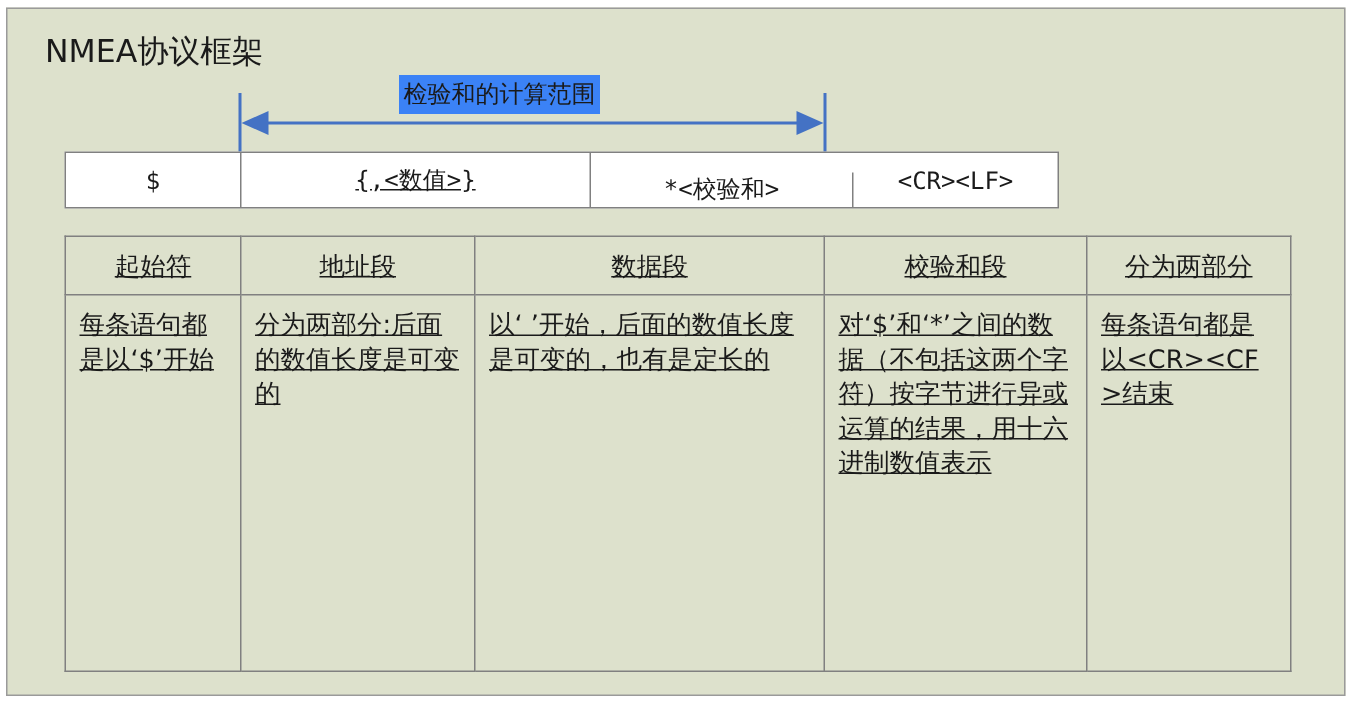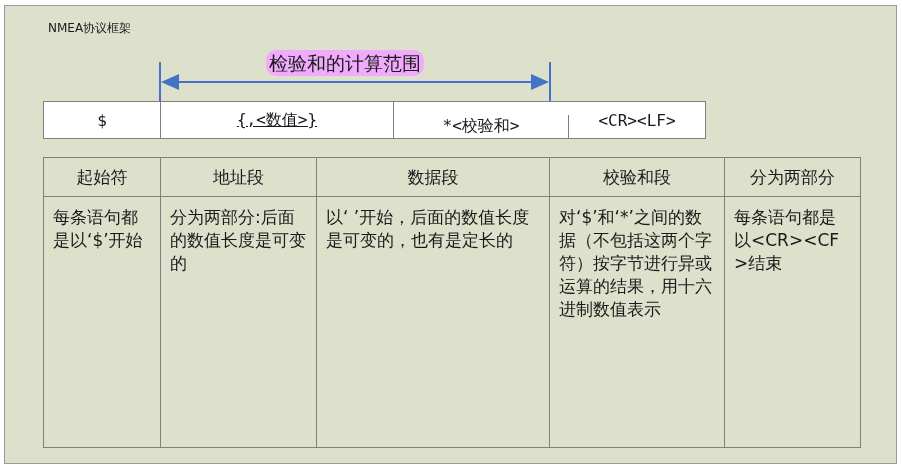--- a/index.html
+++ b/index.html
@@ -1,35 +1,35 @@
 <!DOCTYPE html>
 <html><head>
 <meta charset="utf-8">
 <style>
   html, body { margin: 0; padding: 0; background: #ffffff; }
   body { width: 902px; height: 470px; position: relative; overflow: hidden;
          font-family: "DejaVu Sans", "Liberation Sans", sans-serif; color: #1a1a1a; }
   .frame { position: absolute; left: 4px; top: 5px; width: 893px; height: 459px;
            background: #dde1cc; border: 1px solid #9a9a9a; box-sizing: border-box; }
-  .title { position: absolute; left: 48px; top: 20px; font-size: 12px; letter-spacing: 0px; }
-  .range-label { position: absolute; left: 266px; top: 50px; padding: 0 3px; background: #f0abfc;
-                 font-size: 19px; line-height: 26px; height: 26px; border-radius: 10px; }
+  .title { position: absolute; left: 30px; top: 20px; font-size: 21px; letter-spacing: 0px; }
+  .range-label { position: absolute; left: 266px; top: 50px; padding: 0 3px; background: #3b82f6;
+                 font-size: 16px; line-height: 26px; height: 26px; }
   .vline { position: absolute; width: 2px; background: #4472c4; }
   .hline { position: absolute; height: 2px; background: #4472c4; }
   .arrow-left { position: absolute; width: 0; height: 0; border-top: 8px solid transparent;
                 border-bottom: 8px solid transparent; border-right: 18px solid #4472c4; }
   .arrow-right { position: absolute; width: 0; height: 0; border-top: 8px solid transparent;
                  border-bottom: 8px solid transparent; border-left: 18px solid #4472c4; }
   .fmt-row { position: absolute; left: 43px; top: 101px; height: 38px; display: flex;
              background: #ffffff; border: 1px solid #808080; box-sizing: border-box; }
   .fmt-cell { box-sizing: border-box; border-right: 1px solid #808080; display: flex;
               align-items: center; justify-content: center; font-size: 16px;
               font-family: "DejaVu Sans Mono", "Liberation Mono", monospace; }
   .fmt-cell:last-child { border-right: none; text-align: center; }
-  .desc-table { position: absolute; left: 43px; top: 157px; border-collapse: collapse; }
+  .desc-table { position: absolute; left: 43px; top: 157px; border-collapse: collapse; text-decoration: underline; }
   .desc-table td, .desc-table th { border: 1px solid #808080; box-sizing: border-box; padding: 0; }
   .desc-table th { height: 39px; font-weight: normal; font-size: 17px; text-align: center; }
   .desc-table td { height: 251px; vertical-align: top; font-size: 17px; line-height: 23px;
                    padding: 9px 9px 15px 9px; text-align: left; word-break: break-all; }
 </style>
 </head>
 <body>
 
 <div class="frame"></div>
 

